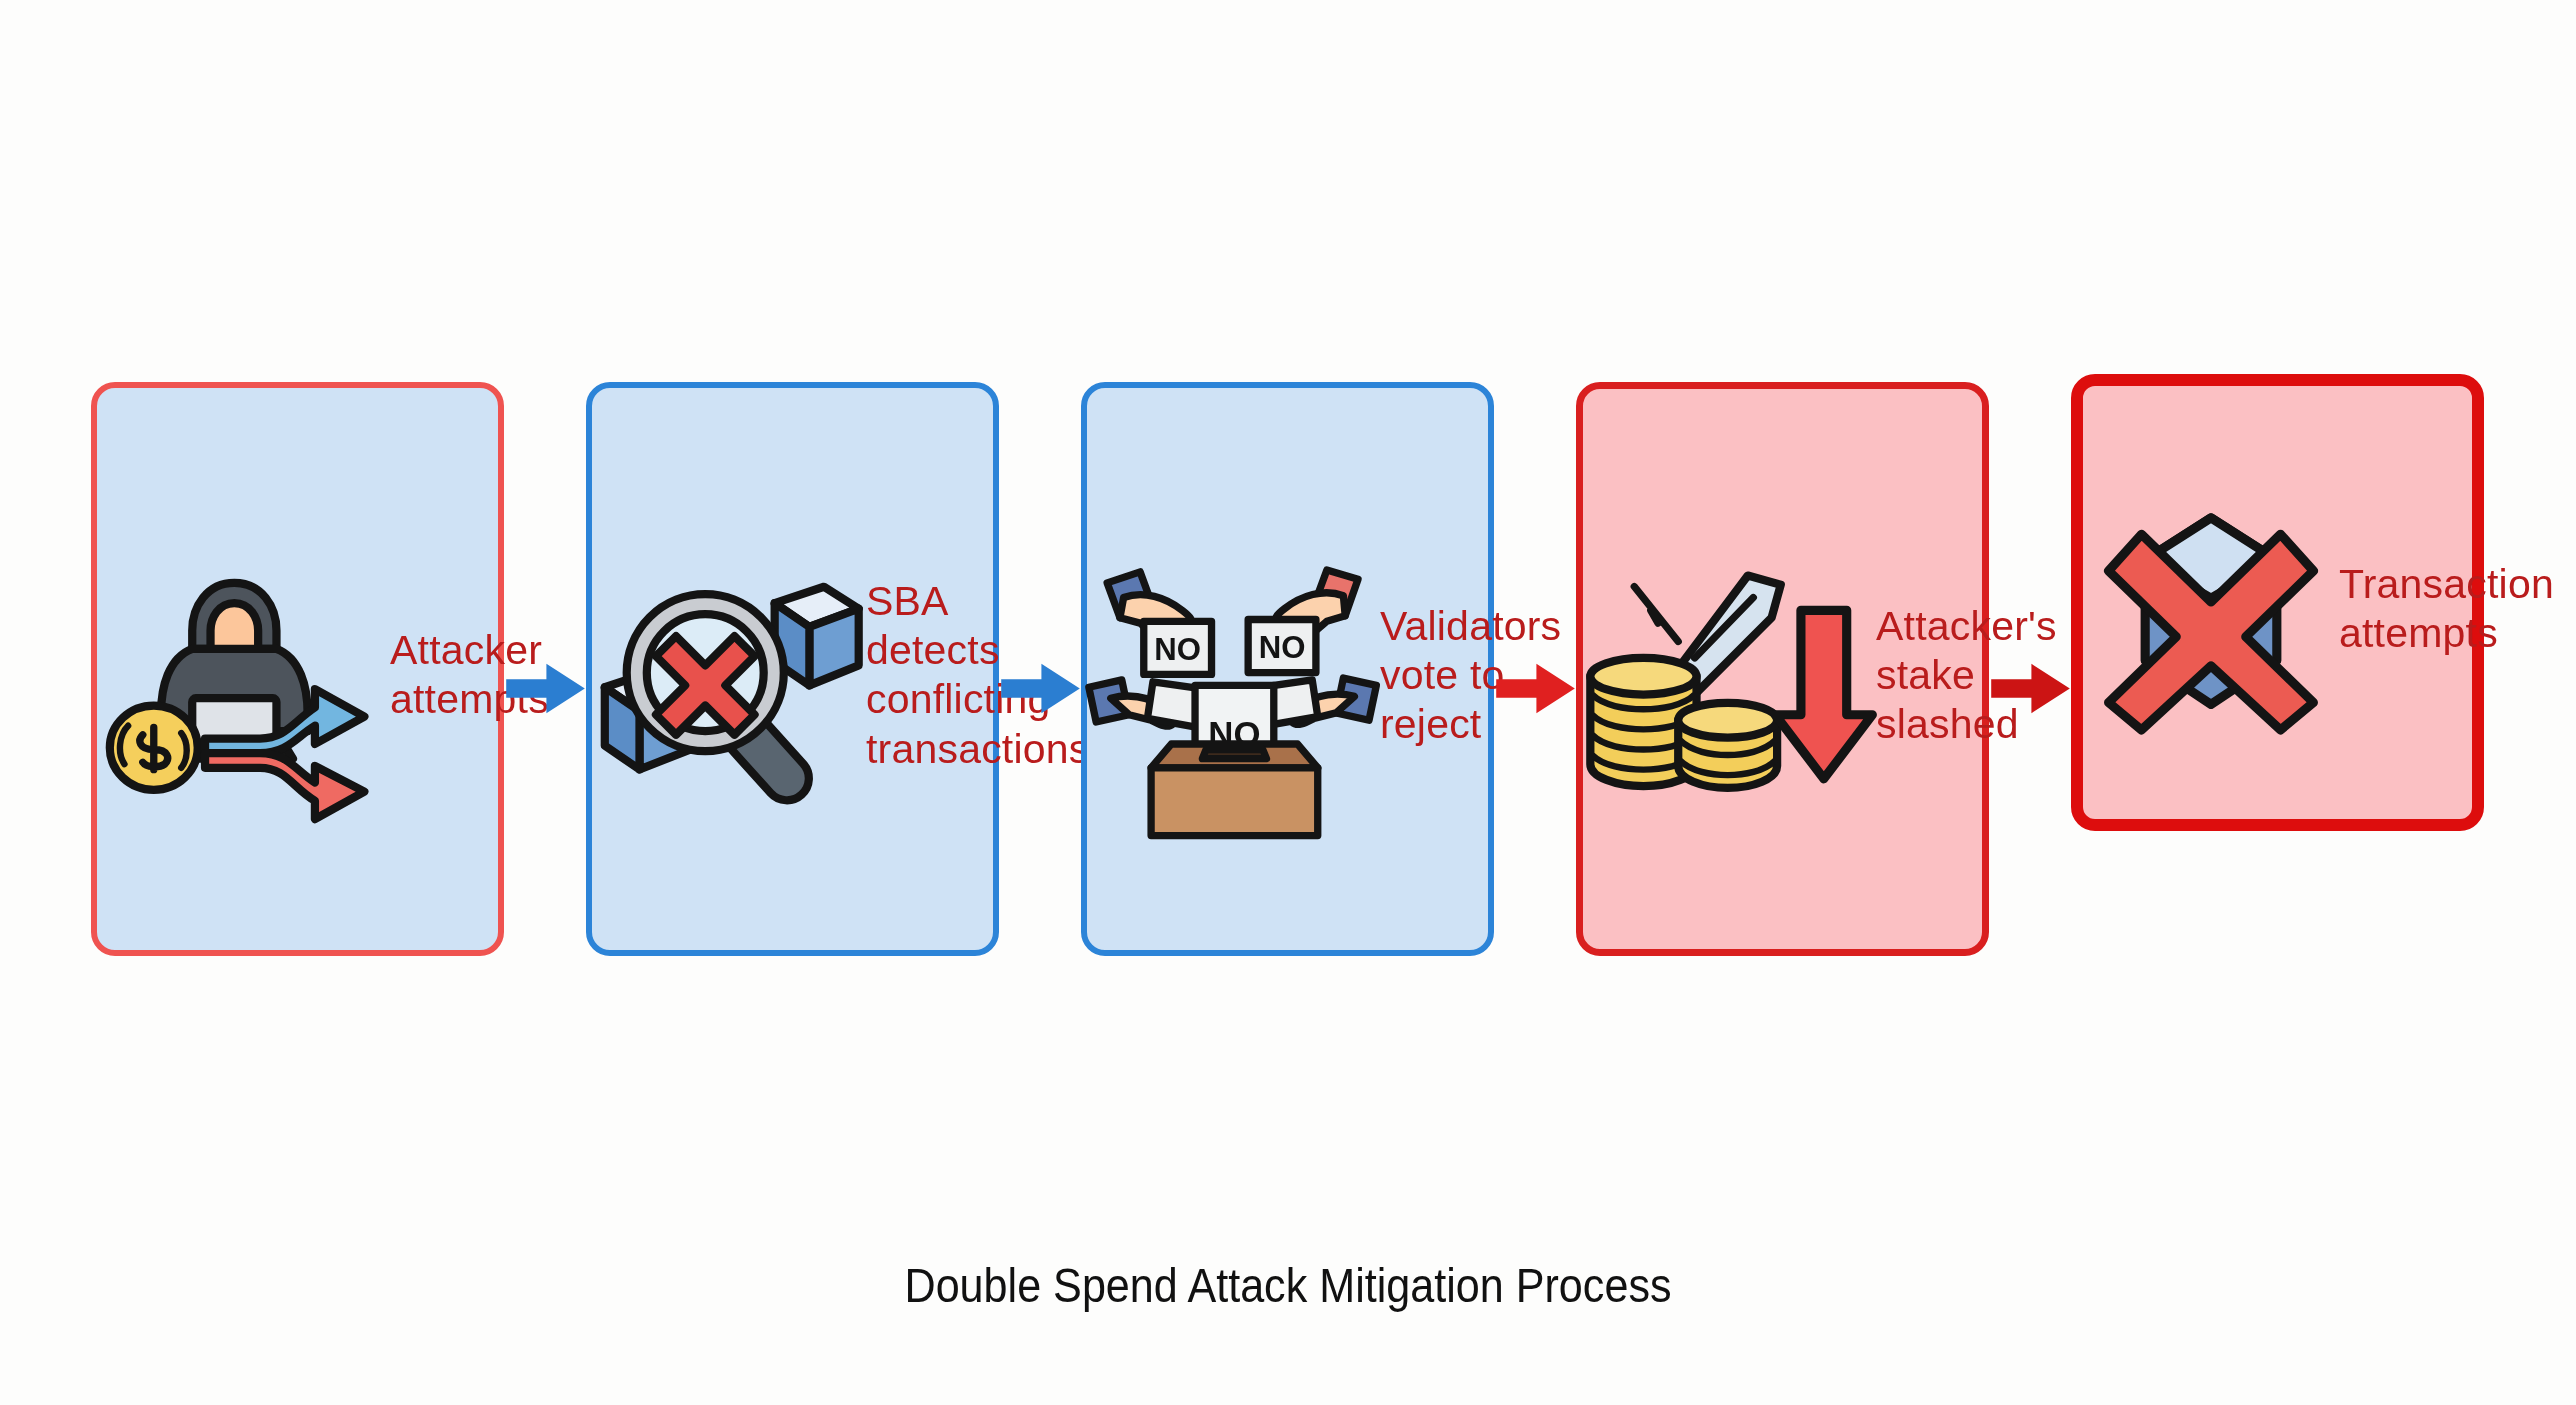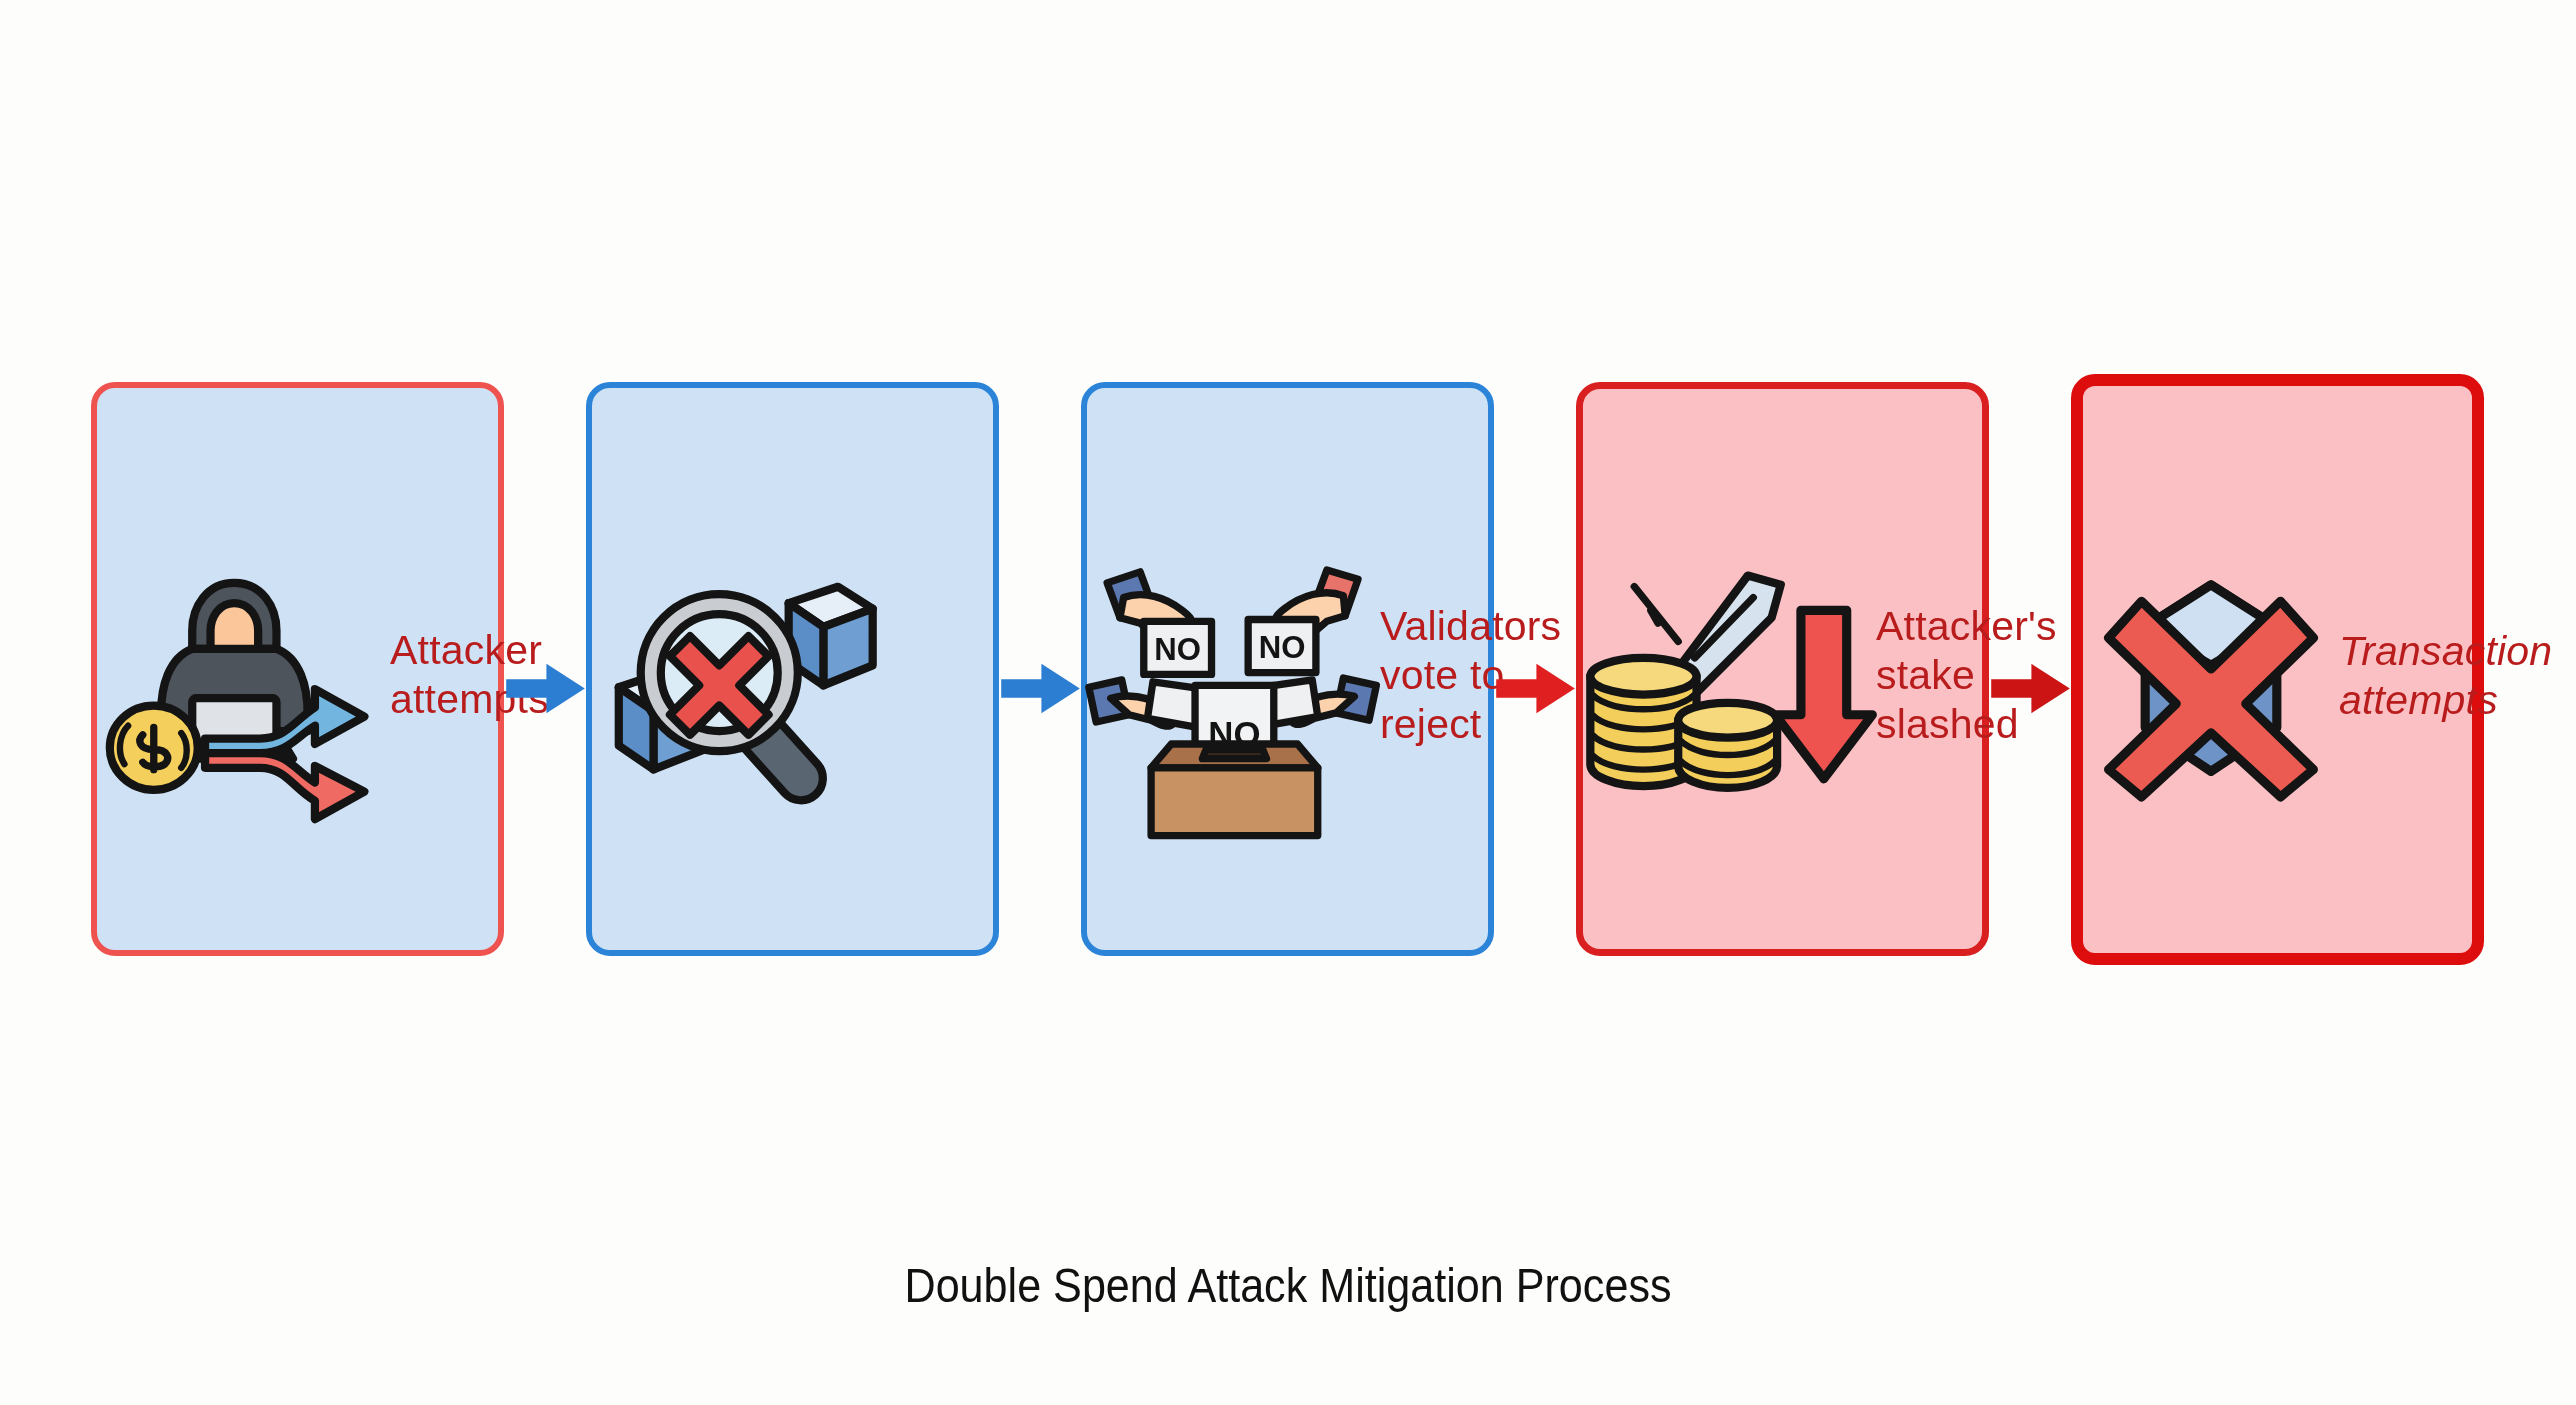--- a/index.html
+++ b/index.html
@@ -46,21 +46,21 @@
     position: relative;
     flex: 0 0 auto;
   }
 
   .card.blue-fill  { background: #cfe2f5; }
   .card.pink-fill  { background: #fbc0c3; }
 
   .card.b-salmon { border: 6.4px solid #ef5350; }
   .card.b-blue   { border: 6.4px solid #2c84d8; }
   .card.b-red    { border: 7.3px solid #d91f1f; }
-  .card.b-darkred{ border: 12px solid #dd0d0d; height: 591px; margin-top: -8.2px; font-style: italic; }
+  .card.b-darkred{ border: 12px solid #dd0d0d; height: 457px; margin-top: -8.2px; }
 
   .icon-wrap {
     margin-top: 31px;
     width: 302px;
     height: 238px;
     display: flex;
     align-items: center;
     justify-content: center;
   }
   .icon-wrap svg { display: block; overflow: visible; }
@@ -163,20 +163,25 @@
 
             <rect x="168" y="148" width="48" height="112" rx="24" fill="#596570" transform="rotate(-42 192 204)"></rect>
 
             <circle cx="124" cy="112" r="86" fill="#c9ccd1"></circle>
             <circle cx="124" cy="112" r="64" fill="#dcecf7"></circle>
 
             <path d="M92 72 L124 104 L156 72 L178 94 L146 126 L178 158 L156 180 L124 148 L92 180 L70 158 L102 126 L70 94 Z" fill="#e8514c"></path>
           </g>
         </svg>
       </div>
+      <div class="card-label">
+        <div>SBA detects</div>
+        <div>conflicting</div>
+        <div>transactions</div>
+      </div>
     </div>
 
     <div class="connector">
       <svg class="arrow" viewBox="0 0 86 58">
         <path d="M0 19 L44 19 L44 2 L86 29 L44 56 L44 39 L0 39 Z" fill="#2b7ed1"></path>
       </svg>
     </div>
 
     <div class="card blue-fill b-blue">
       <div class="icon-wrap">

